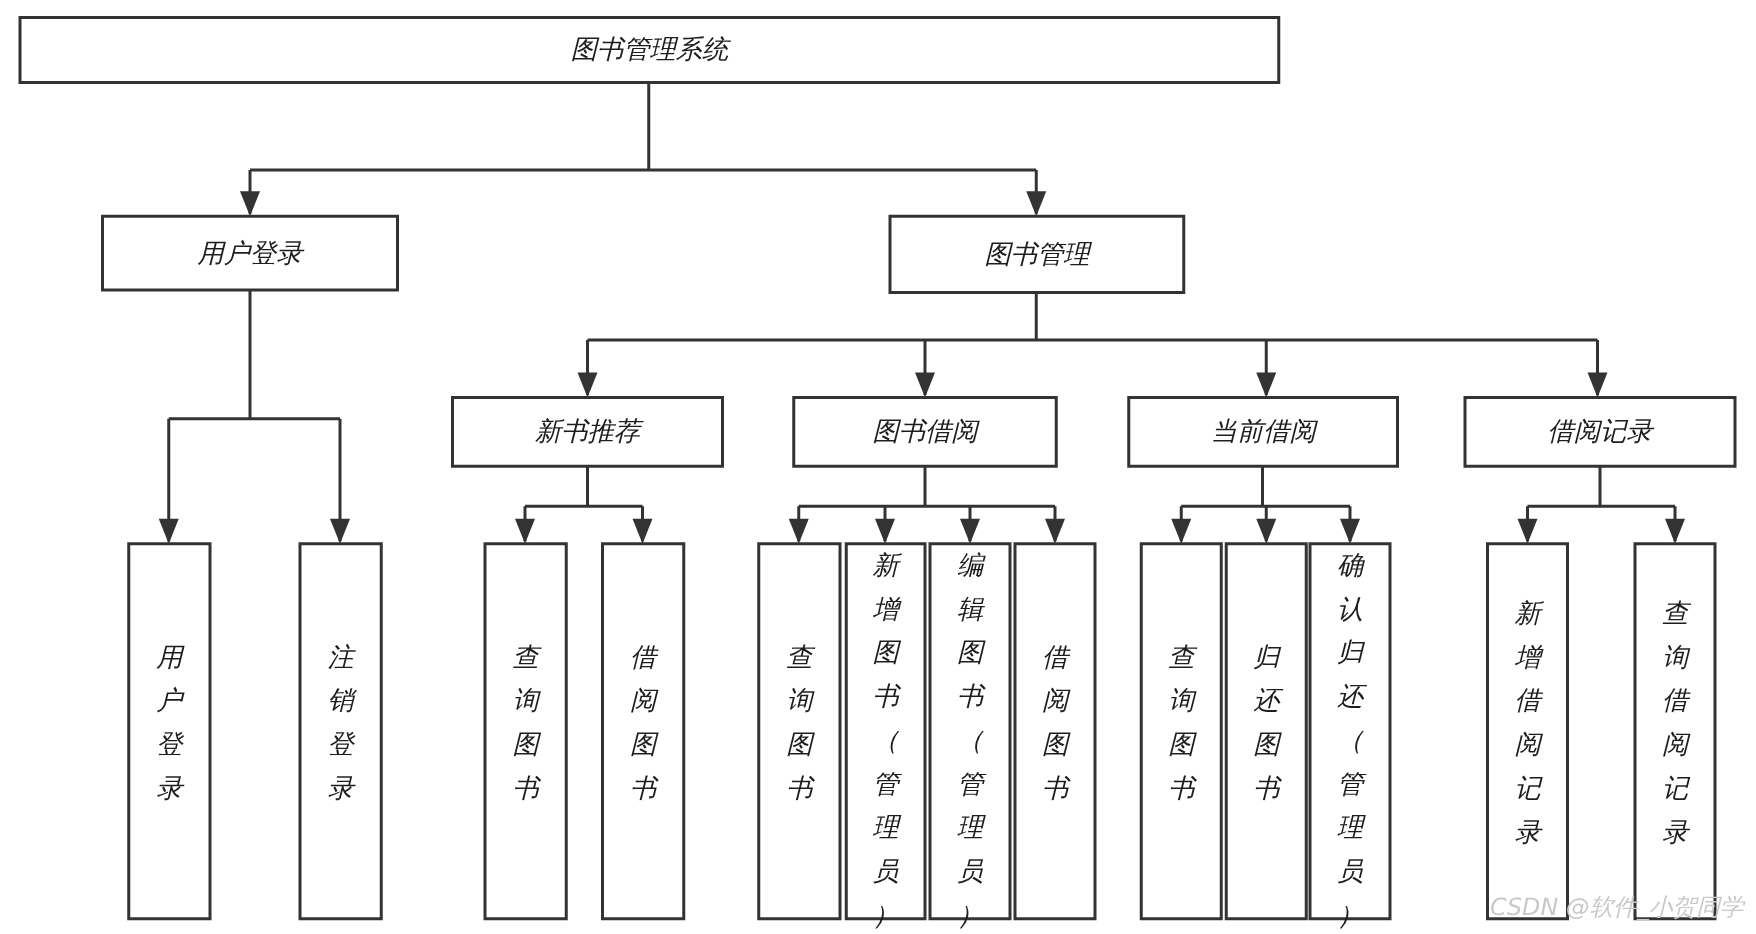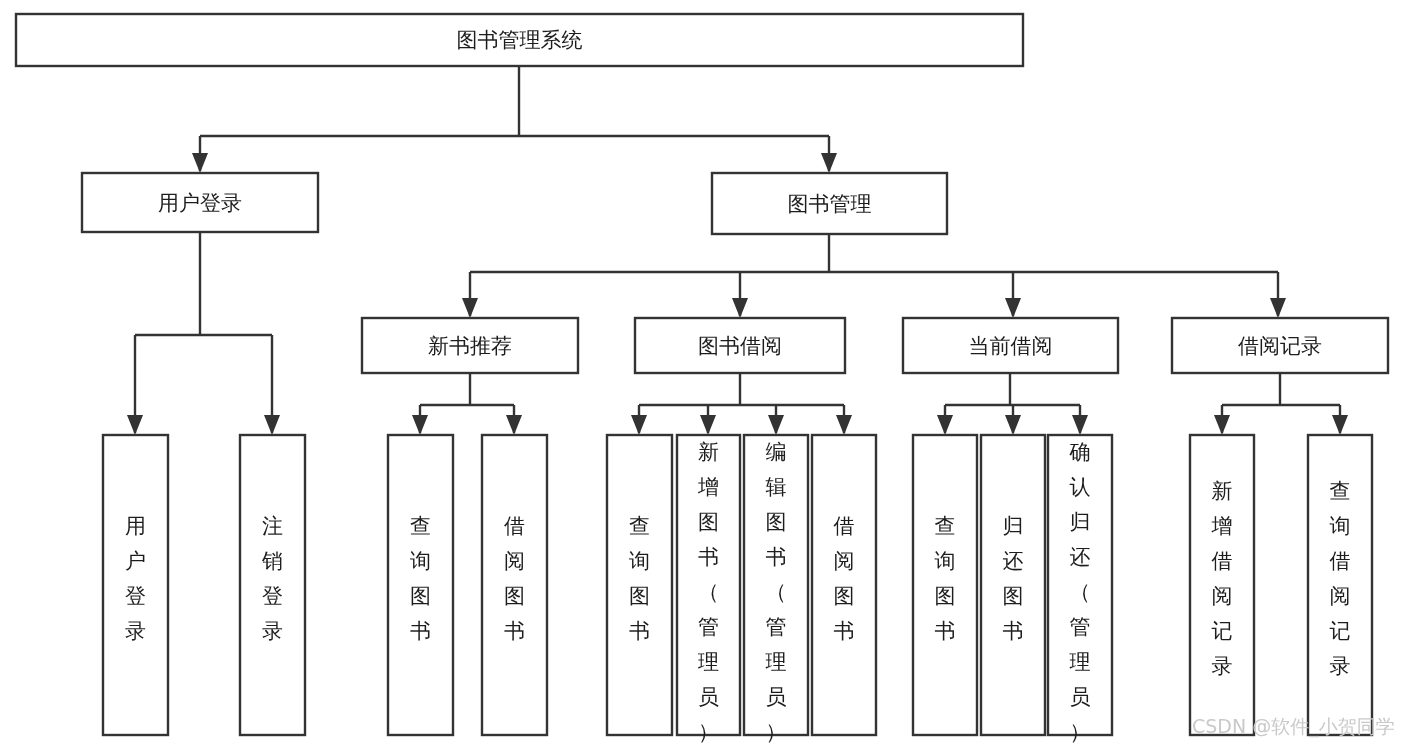--- a/index.html
+++ b/index.html
@@ -14,20 +14,21 @@
     overflow: hidden;
     font-family: "DejaVu Sans", "Liberation Sans", sans-serif;
     position: relative;
   }
   #diagram-root {
     position: absolute;
     left: 0;
     top: 0;
     width: 1405px;
     height: 747px;
+    font-style: italic;
   }
   svg#tree-svg {
     display: block;
     width: 1405px;
     height: 747px;
     background: #ffffff;
   }
   .node-box {
     fill: #ffffff;
     stroke: #333333;

